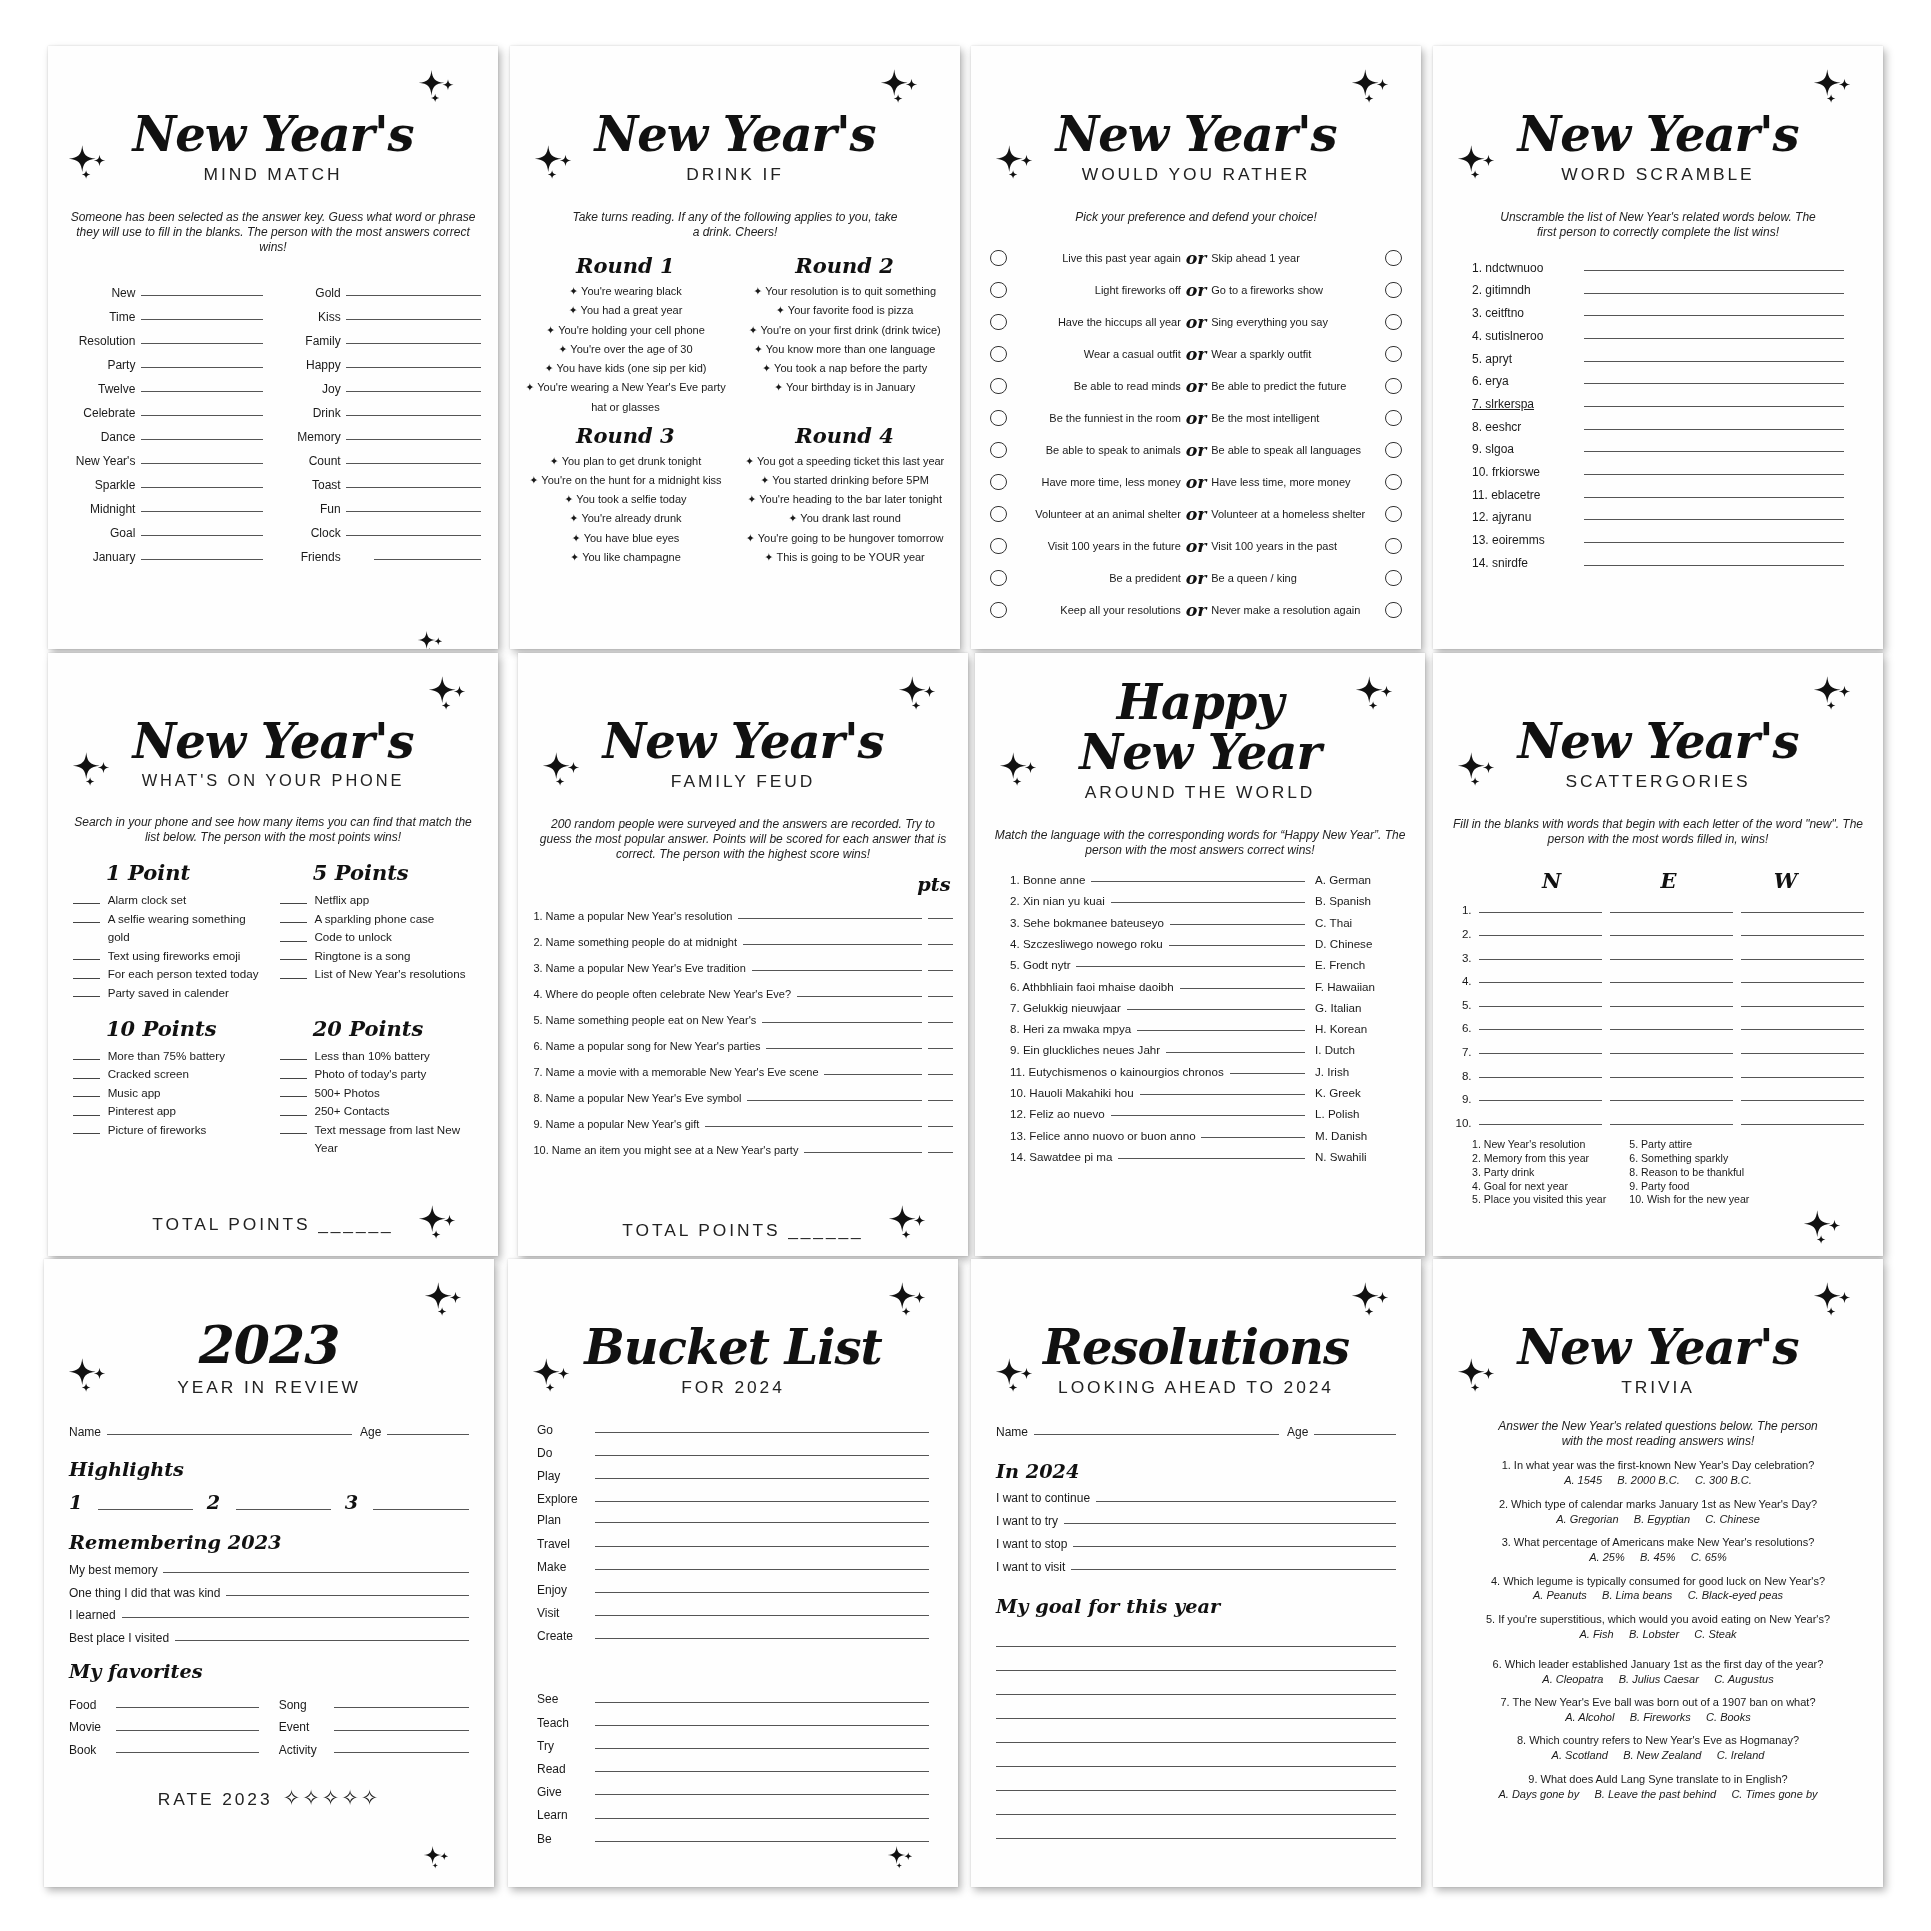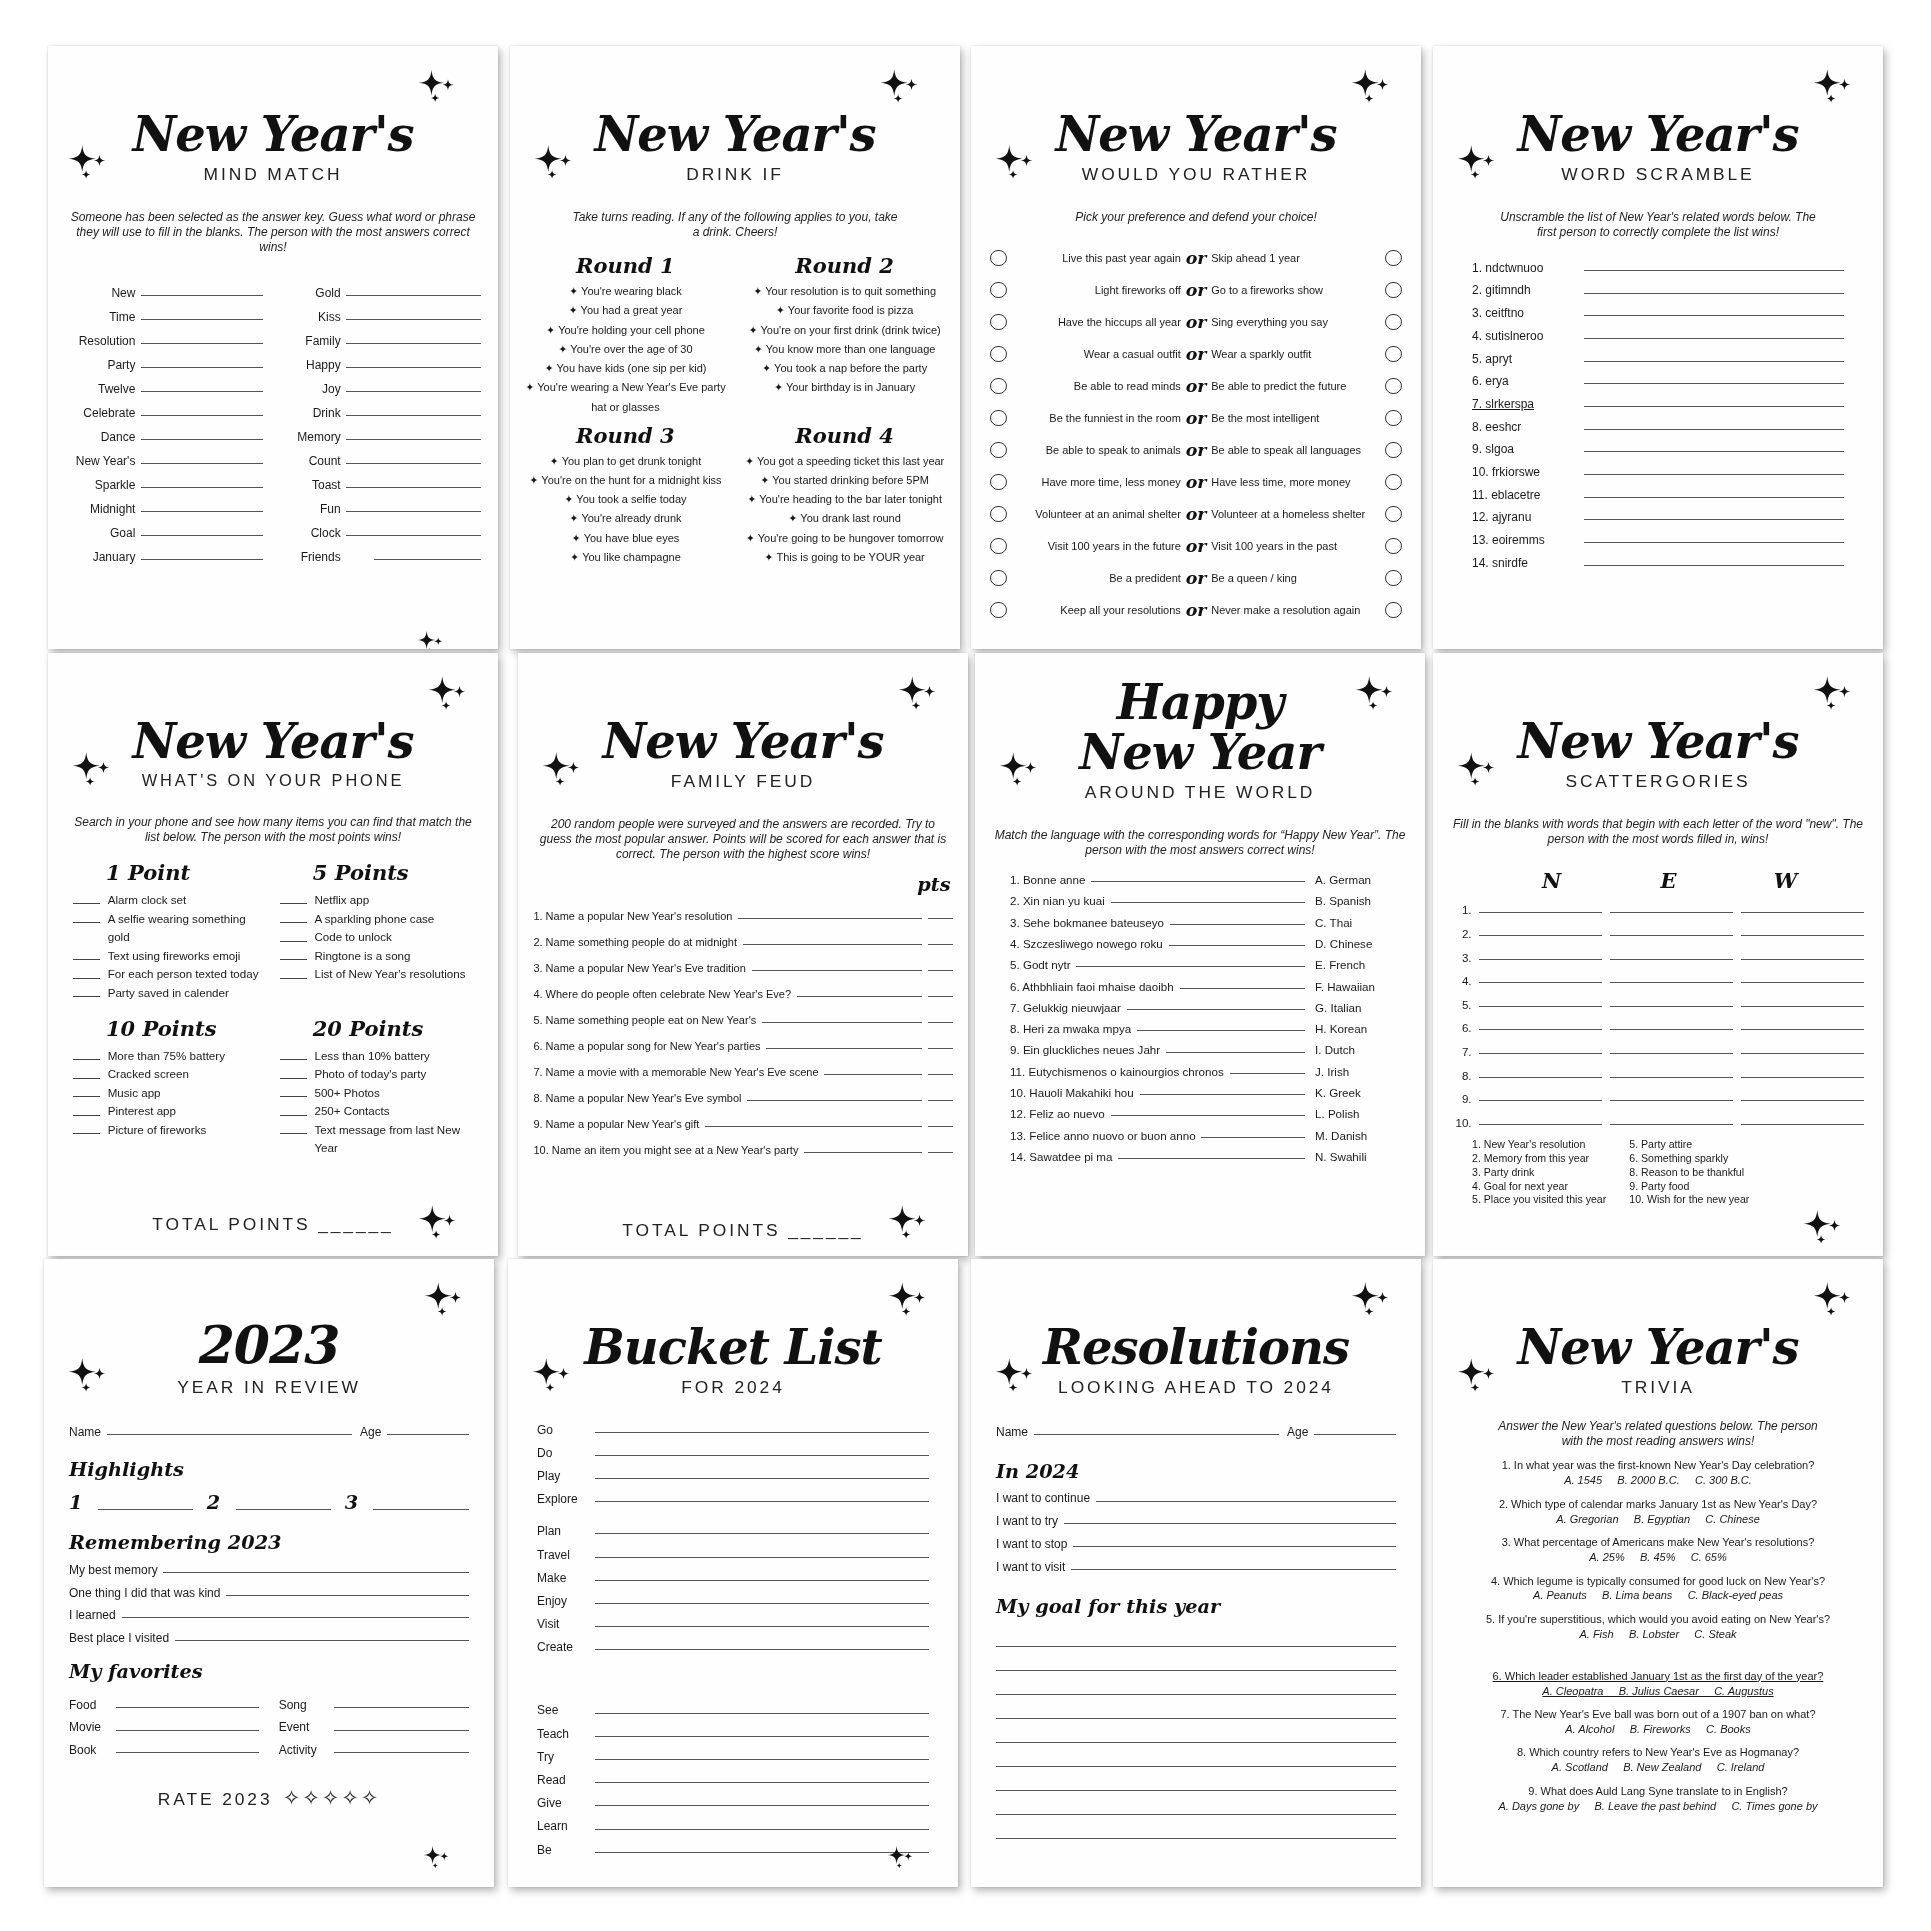--- a/index.html
+++ b/index.html
@@ -930,21 +930,21 @@
         <span class="line"></span>
       </div>
       <div class="row" style="margin-top: 9.2px;">
         <span style="width: 52px;">Play</span>
         <span class="line"></span>
       </div>
       <div class="row" style="margin-top: 9.2px;">
         <span style="width: 52px;">Explore</span>
         <span class="line"></span>
       </div>
-      <div class="row" style="margin-top: 18px;">
+      <div class="row" style="margin-top: 7px;">
         <span style="width: 52px;">Plan</span>
         <span class="line"></span>
       </div>
       <div class="row" style="margin-top: 9.2px;">
         <span style="width: 52px;">Travel</span>
         <span class="line"></span>
       </div>
       <div class="row" style="margin-top: 9.2px;">
         <span style="width: 52px;">Make</span>
         <span class="line"></span>
@@ -1089,21 +1089,21 @@
         <div style="font-style: italic; white-space: pre;">A. 25%     B. 45%     C. 65%</div>
       </div>
       <div class="center" style="margin-top: 8.7px; font-size: 11px; line-height: 1.35;">
         <div>4. Which legume is typically consumed for good luck on New Year's?</div>
         <div style="font-style: italic; white-space: pre;">A. Peanuts     B. Lima beans     C. Black-eyed peas</div>
       </div>
       <div class="center" style="margin-top: 8.7px; font-size: 11px; line-height: 1.35;">
         <div>5. If you're superstitious, which would you avoid eating on New Year's?</div>
         <div style="font-style: italic; white-space: pre;">A. Fish     B. Lobster     C. Steak</div>
       </div>
-      <div class="center" style="margin-top: 27px; font-size: 11px; line-height: 1.35; text-decoration: underline;">
+      <div class="center" style="margin-top: 15px; font-size: 11px; line-height: 1.35;">
         <div>6. Which leader established January 1st as the first day of the year?</div>
         <div style="font-style: italic; white-space: pre;">A. Cleopatra     B. Julius Caesar     C. Augustus</div>
       </div>
       <div class="center" style="margin-top: 8.7px; font-size: 11px; line-height: 1.35;">
         <div>7. The New Year's Eve ball was born out of a 1907 ban on what?</div>
         <div style="font-style: italic; white-space: pre;">A. Alcohol     B. Fireworks     C. Books</div>
       </div>
       <div class="center" style="margin-top: 8.7px; font-size: 11px; line-height: 1.35;">
         <div>8. Which country refers to New Year's Eve as Hogmanay?</div>
         <div style="font-style: italic; white-space: pre;">A. Scotland     B. New Zealand     C. Ireland</div>

